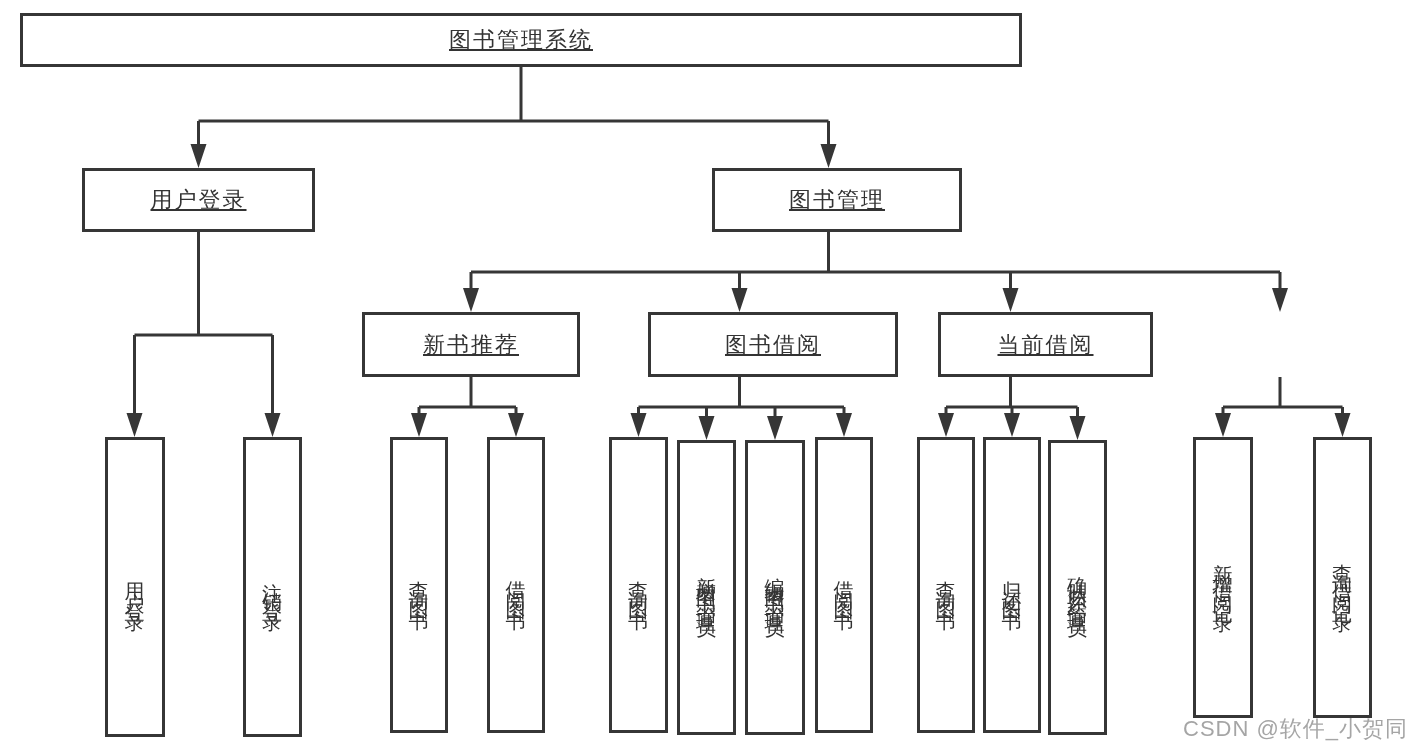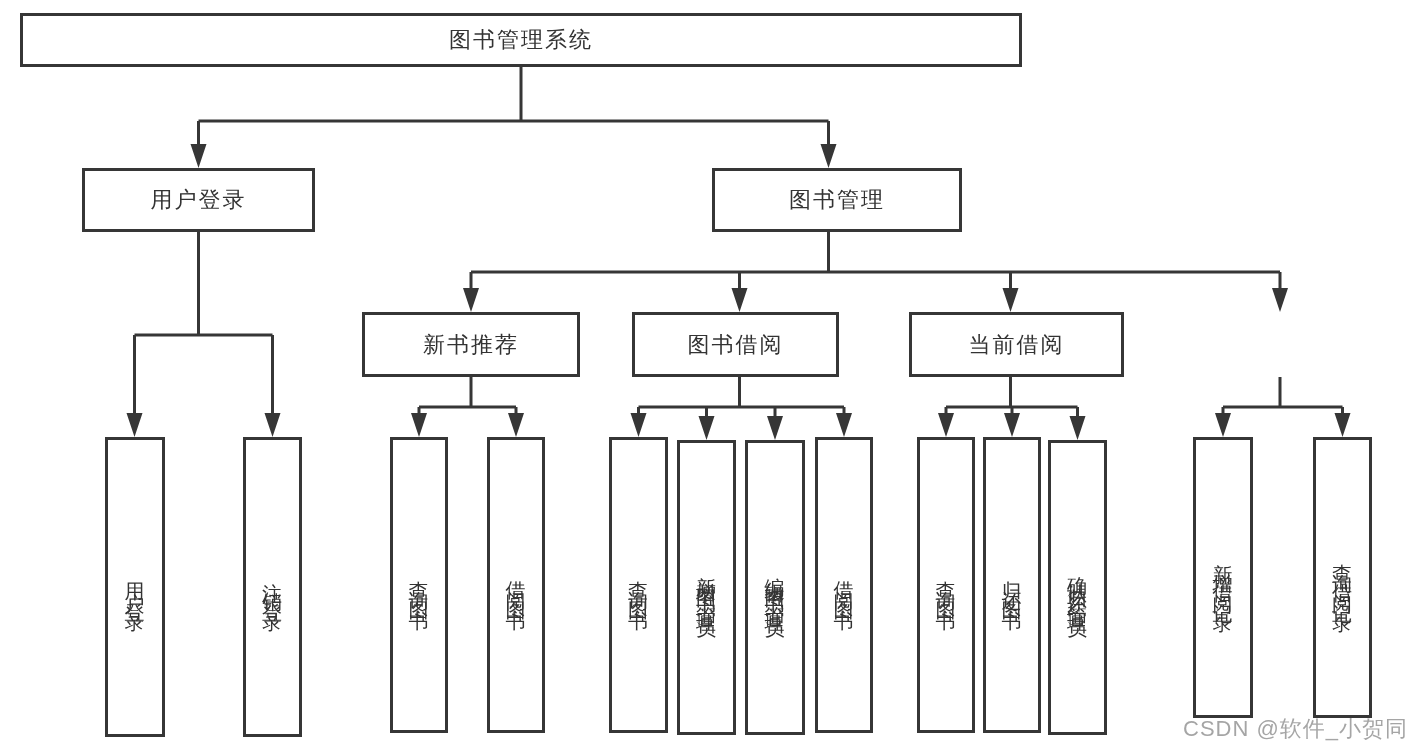--- a/index.html
+++ b/index.html
@@ -10,21 +10,21 @@
     color:var(--text,#333333);
   }
   .connectors{position:absolute;left:0;top:0;width:1405px;height:747px;}
   .connectors .line{fill:none;stroke:var(--line,#363636);stroke-width:3;}
   .connectors .arrow{fill:var(--line,#363636);stroke:none;}
   .node{
     position:absolute;box-sizing:border-box;background:#ffffff;
     border:3px solid var(--line,#363636);
     display:flex;align-items:center;justify-content:center;
   }
-  .hnode{font-size:22px;letter-spacing:2px;white-space:nowrap;}
+  .hnode{font-size:22px;letter-spacing:2px;white-space:nowrap;text-decoration:underline;}
   .vnode{
     font-size:20px;
     writing-mode:vertical-rl;text-orientation:mixed;
     letter-spacing:10px;line-height:1;
   }
   .vnode.long{letter-spacing:6px;}
   .watermark{
     position:absolute;left:1183px;top:714px;
     font-size:22px;letter-spacing:1px;white-space:nowrap;
     color:var(--watermark,#9c9c9c);opacity:.9;
@@ -58,22 +58,22 @@
     <path class="line" d="M1280 377 V407 M1223 407 H1342.5 M1223 407 V420 M1342.5 407 V420"></path>
     <path class="arrow" d="M1215 413 L1231 413 L1223 437 Z M1334.5 413 L1350.5 413 L1342.5 437 Z"></path>
   </svg>
 
   <div class="node hnode" style="left:20px;top:13px;width:1002px;height:54px">图书管理系统</div>
 
   <div class="node hnode" style="left:82px;top:168px;width:233px;height:64px">用户登录</div>
   <div class="node hnode" style="left:712px;top:168px;width:250px;height:64px">图书管理</div>
 
   <div class="node hnode" style="left:362px;top:312px;width:218px;height:65px">新书推荐</div>
-  <div class="node hnode" style="left:632px;top:312px;width:207px;height:65px">图书借阅</div>
-  <div class="node hnode" style="left:909px;top:312px;width:215px;height:65px">当前借阅</div>
+  <div class="node hnode" style="left:648px;top:312px;width:250px;height:65px">图书借阅</div>
+  <div class="node hnode" style="left:938px;top:312px;width:215px;height:65px">当前借阅</div>
 
   <div class="node vnode" style="left:105px;top:437px;width:60px;height:300px">用户登录</div>
   <div class="node vnode" style="left:243px;top:437px;width:59px;height:300px">注销登录</div>
 
   <div class="node vnode" style="left:390px;top:437px;width:58px;height:296px">查询图书</div>
   <div class="node vnode" style="left:487px;top:437px;width:58px;height:296px">借阅图书</div>
 
   <div class="node vnode" style="left:609px;top:437px;width:59px;height:296px">查询图书</div>
   <div class="node vnode long" style="left:677px;top:440px;width:59px;height:295px">新增图书（管理员）</div>
   <div class="node vnode long" style="left:745px;top:440px;width:60px;height:295px">编辑图书（管理员）</div>

